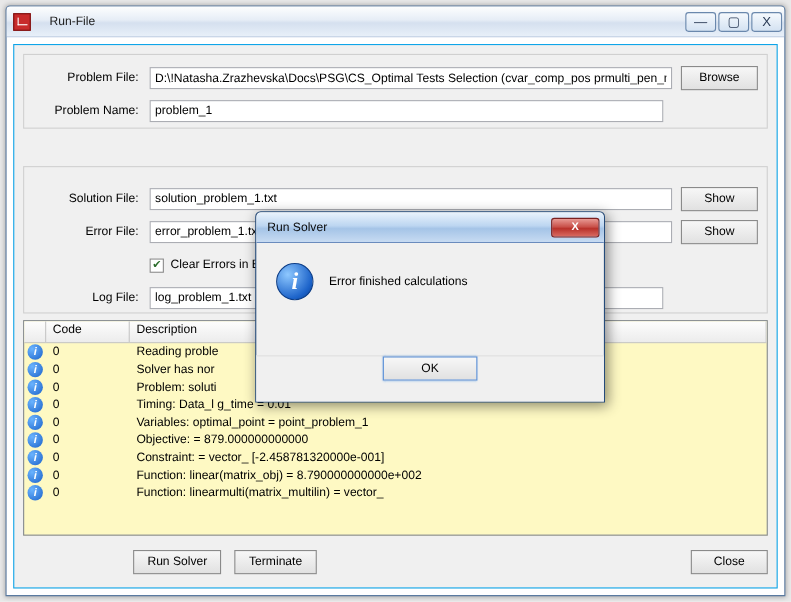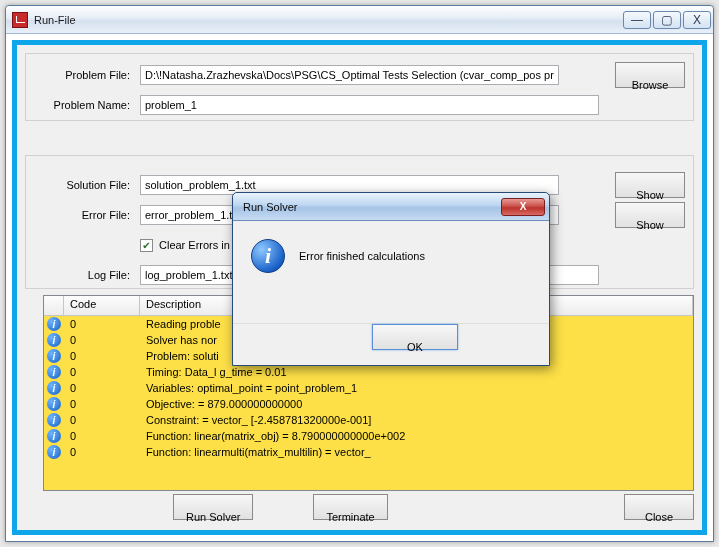--- a/index.html
+++ b/index.html
@@ -1,35 +1,35 @@
 <!DOCTYPE html>
 <html><head>
 <meta charset="utf-8">
 <style>
   * { box-sizing: border-box; font-family: "Segoe UI", Tahoma, sans-serif; font-size: 11px; }
   body { margin: 0; background: #e8e8e8; width: 719px; height: 547px; overflow: hidden; position: relative; }
   .window { position: absolute; left: 5px; top: 5px; width: 709px; height: 537px; background: #fff; border: 1px solid #5a7aa0; border-radius: 4px 4px 0 0; box-shadow: 0 0 5px rgba(0,0,0,0.3); }
   .titlebar { height: 28px; background: linear-gradient(#fdfefe,#e6edf6 45%,#d5e0ef 55%,#e8f0f9); border-bottom: 1px solid #9fb6d4; display: flex; align-items: center; padding: 0 2px 0 6px; border-radius: 4px 4px 0 0; }
   .titlebar .icon { width: 16px; height: 16px; background: #c82b2b; border: 1px solid #7a1010; margin-right: 6px; position: relative; }
   .titlebar .icon:after { content:""; position:absolute; left:3px; top:3px; width:8px; height:6px; border-left:1px solid #fff; border-bottom:1px solid #fff; }
-  .titlebar .title { color: #1a1a1a; flex: 1; }
+  .titlebar .title { color: #1a1a1a; flex: 1; margin-left: 11px; }
   .winbtns { display:flex; gap:2px; }
   .winbtn { width:28px; height:18px; border:1px solid #6a88ad; border-radius:3px; background:linear-gradient(#f5f9fd,#d4e2f2); display:flex; align-items:center; justify-content:center; color:#2a3a55; font-size:12px; }
   .winbtn.close2 { background:linear-gradient(#f5f9fd,#d4e2f2); }
-  .client { position:absolute; left:6px; top:34px; right:6px; bottom:6px; background:#f0f0f0; border:5px solid #0ea5e9; }
+  .client { position:absolute; left:6px; top:34px; right:6px; bottom:6px; background:#f0f0f0; border:1px solid #0ea5e9; }
   .group { position:absolute; border:1px solid #d0d0d0; background:#f0f0f0; }
   .group.top { left:8px; top:8px; right:8px; height:68px; }
   .group.mid { left:8px; top:110px; right:8px; height:134px; }
   .row { display:flex; align-items:center; height:26px; }
   .lbl { width:106px; text-align:right; padding-right:10px; color:#000; }
   input.text { height:20px; border:1px solid #abadb3; padding:1px 4px; background:#fff; font-size:11px; }
-  .btn { height:22px; border:1px solid #8a8a8a; background:linear-gradient(#f7f7f7,#e1e1e1); padding:12px 12px; min-width:70px; text-align:center; line-height:20px;margin-left:48px; }
+  .btn { height:22px; border:1px solid #8a8a8a; background:linear-gradient(#f7f7f7,#e1e1e1); padding:0 12px; min-width:70px; text-align:center; line-height:20px; }
   .chk { display:flex; align-items:center; gap:6px; }
   .chkbox { width:13px; height:13px; border:1px solid #8a8a8a; background:#fff; display:flex; align-items:center; justify-content:center; font-size:10px; color:#2a6b2a; }
-  .grid { position:absolute; left:8px; top:250px; right:8px; height:196px; border:1px solid #828790; background:#fde047; overflow:hidden;margin-left:18px; }
+  .grid { position:absolute; left:8px; top:250px; right:8px; height:196px; border:1px solid #828790; background:#fef9c3; overflow:hidden; }
   .grid-head { display:flex; height:20px; background:linear-gradient(#fdfdfd,#ececec); border-bottom:1px solid #c6c6c6; }
   .grid-head div { border-right:1px solid #c6c6c6; padding:2px 6px; }
   .col-ico { width:20px; }
   .col-code { width:76px; }
   .col-desc { flex:1; }
   .grid-body { }
   .grid-row { display:flex; height:16px; align-items:center; }
   .grid-row .cell-ico { width:20px; display:flex; align-items:center; justify-content:center; }
   .grid-row .cell-code { width:76px; padding-left:6px; }
   .grid-row .cell-desc { flex:1; padding-left:6px; white-space:nowrap; }

